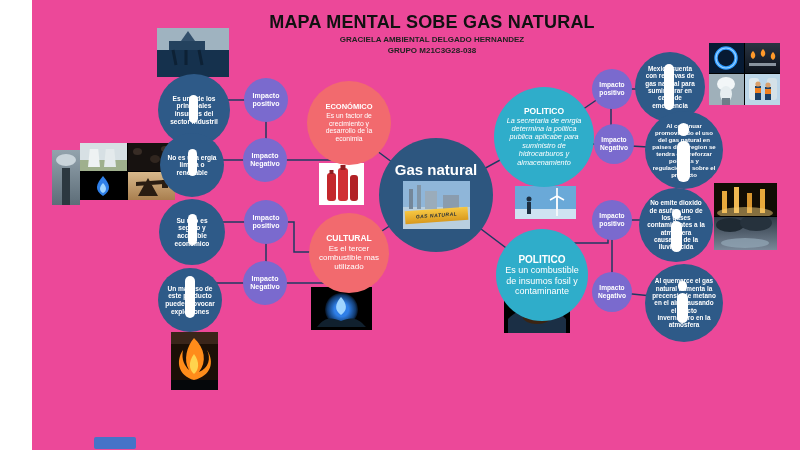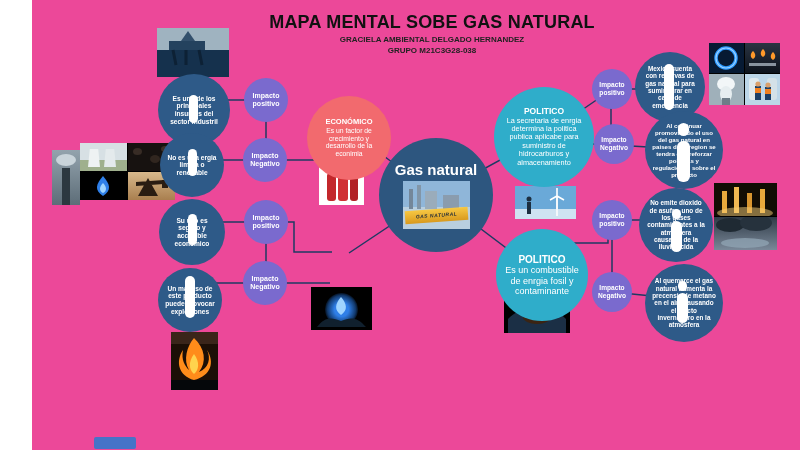--- a/index.html
+++ b/index.html
@@ -189,34 +189,38 @@
           <rect x="14" y="4" width="4" height="24" fill="#8296a8"></rect>
           <rect x="22" y="10" width="12" height="18" fill="#9aacbb"></rect>
           <rect x="40" y="14" width="16" height="14" fill="#8a9cae"></rect>
         </svg>
       <div style="position:absolute;left:2px;top:28px;width:63px;height:13px;background:linear-gradient(180deg,#f7c843,#d99a1e);transform:rotate(-4deg);display:flex;align-items:center;justify-content:center;">
         <span style="font-size:5px;font-weight:bold;font-style:italic;color:#26303a;letter-spacing:.5px;">GAS NATURAL</span>
       </div>
     </div>
   </div>
 
-  <div class="circle node-pink" style="left:275px;top:96px;width:84px;height:84px;">
+  <div class="circle node-pink" style="left:275px;top:81px;width:84px;height:84px;">
     <div class="branch-title" style="font-size:7.5px;">ECONÓMICO</div>
     <div style="font-size:6.8px;">Es un factor de crecimiento y desarrollo de la econimia</div>
   </div>
 
+  <div class="circle node-pink" style="left:277px;top:213px;width:80px;height:80px;">
+    <div class="branch-title" style="font-size:8.5px;">CULTURAL</div>
+    <div style="font-size:8px;">Es el tercer combustible mas utilizado</div>
+  </div>
 
   <div class="circle node-teal" style="left:462px;top:87px;width:100px;height:100px;">
     <div class="branch-title" style="font-size:8.5px;">POLITICO</div>
-    <div style="font-size:7.3px;">La secretaria de enrgia determina la politica publica aplicabe para suministro de hidrocarburos y almacenamiento</div>
+    <div style="font-size:7.3px;font-style:italic;">La secretaria de enrgia determina la politica publica aplicabe para suministro de hidrocarburos y almacenamiento</div>
   </div>
 
   <div class="circle node-teal" style="left:464px;top:229px;width:92px;height:92px;">
     <div class="branch-title" style="font-size:10px;">POLITICO</div>
-    <div style="font-size:9px;">Es un combustible de enrgia fosil y contaminante</div>
+    <div style="font-size:9px;">Es un combustible de insumos fosil y contaminante</div>
   </div>
 
   <div class="circle node-dark" style="left:126px;top:74px;width:72px;height:72px;font-size:6.6px;">
     <span>Es uno de los principales insumos del sector industril</span>
   </div>
   <div class="circle node-dark" style="left:128px;top:133px;width:64px;height:64px;font-size:6.6px;">
     <span>No es una ergia limpia o renovable</span>
   </div>
   <div class="circle node-dark" style="left:127px;top:199px;width:66px;height:66px;font-size:6.6px;">
     <span>Su uso es seguro y accesible economico</span>

